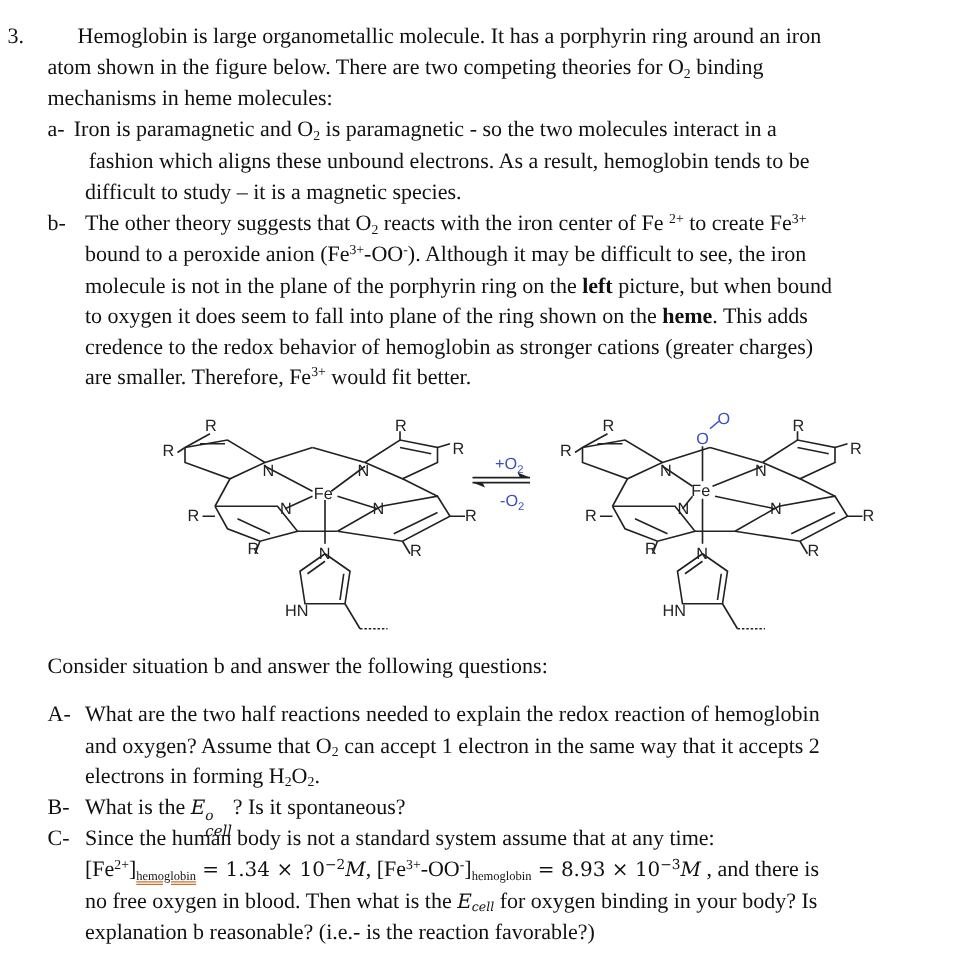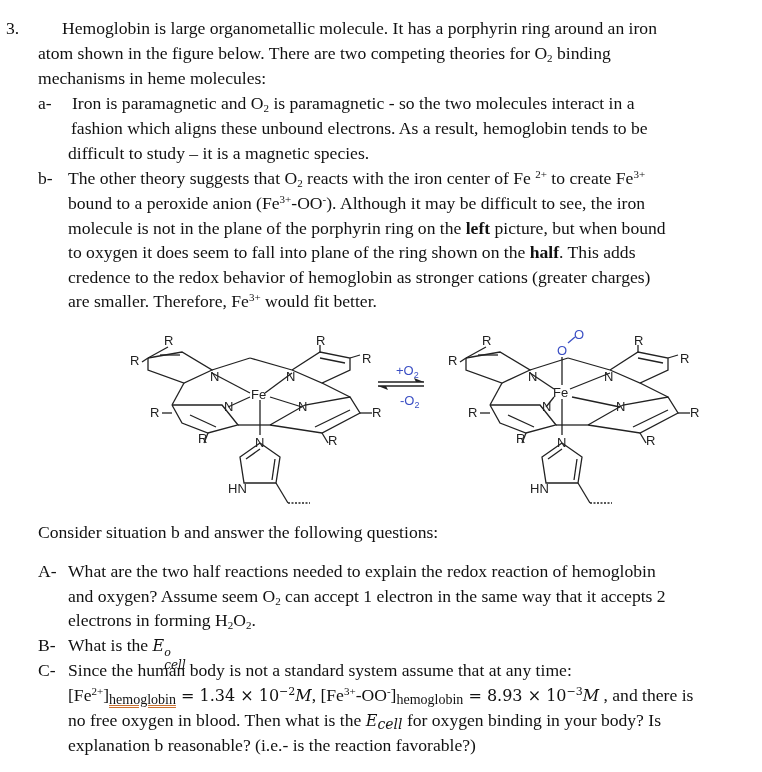--- a/index.html
+++ b/index.html
@@ -7,45 +7,45 @@
     width: 762px; height: 772px; position: relative; overflow: hidden;
     font-family: "Liberation Serif", "DejaVu Serif", serif;
     color: #111; font-size: 17.6px;
   }
   .line { position: absolute; white-space: nowrap; line-height: 24px; }
   sub, sup { font-size: 11px; line-height: 0; }
   sub { vertical-align: -3px; }
   sup { vertical-align: 6px; }
   .math { font-family: "DejaVu Serif", serif; font-size: 16px; }
   .mathi { font-style: italic; }
-  .smallsub { font-size: 14px; vertical-align: -3px; line-height: 0; }
+  .smallsub { font-size: 10px; vertical-align: -3px; line-height: 0; }
   .spell { text-decoration: underline; text-decoration-color: #c9702f; text-decoration-style: double; }
   b { font-weight: bold; }
   #figure { position: absolute; left: 120px; top: 325px; width: 590px; height: 190px; }
   .chem { font-family: "Liberation Sans", "DejaVu Sans", sans-serif; font-size: 13px; fill: #222; }
   .blue { fill: #3b4fc4; }
 </style>
 </head>
 <body>
 
 <span class="line" style="left:6px; top:16px;">3.</span>
 <div class="line" style="left:38px; top:16px;margin-left:24px;">Hemoglobin is large organometallic molecule.  It has a porphyrin ring around an iron</div>
 <div class="line" style="left:38px; top:41px;"><span>atom shown in the figure below. There are two competing theories for O</span><sub>2</sub><span> binding</span></div>
 <div class="line" style="left:38px; top:66px;">mechanisms in heme molecules:</div>
 
 <span class="line" style="left:38px; top:91px;">a-</span>
-<div class="line" style="left:72px; top:91px;text-align:center;"><span>Iron is paramagnetic and O</span><sub>2</sub><span> is paramagnetic - so the two molecules interact in a</span></div>
+<div class="line" style="left:59px; top:91px;text-align:center;"><span>Iron is paramagnetic and O</span><sub>2</sub><span> is paramagnetic - so the two molecules interact in a</span></div>
 <div class="line" style="left:71px; top:116px;text-align:center;">fashion which aligns these unbound electrons. As a result, hemoglobin tends to be</div>
 <div class="line" style="left:68px; top:141px;text-align:right;">difficult to study – it is a magnetic species.</div>
 
 <span class="line" style="left:38px; top:166px;">b-</span>
 <div class="line" style="left:68px; top:166px;"><span>The other theory suggests that O</span><sub>2</sub><span> reacts with the iron center of Fe </span><sup>2+</sup><span> to create Fe</span><sup>3+</sup></div>
 <div class="line" style="left:68px; top:191px;"><span>bound to a peroxide anion (Fe</span><sup>3+</sup><span>-OO</span><sup>-</sup><span>). Although it may be difficult to see, the iron</span></div>
 <div class="line" style="left:68px; top:216px;"><span>molecule is not in the plane of the porphyrin ring on the </span><b>left</b><span> picture, but when bound</span></div>
-<div class="line" style="left:68px; top:240px;"><span>to oxygen it does seem to fall into plane of the ring shown on the </span><b>half</b><span>. This adds</span></div>
+<div class="line" style="left:68px; top:240px;"><span>to oxygen it does seem to fall into plane of the ring shown on the </span><b>heme</b><span>. This adds</span></div>
 <div class="line" style="left:68px; top:265px;">credence to the redox behavior of hemoglobin as stronger cations (greater charges)</div>
 <div class="line" style="left:68px; top:289px;"><span>are smaller. Therefore, Fe</span><sup>3+</sup><span> would fit better.</span></div>
 
 <svg id="figure" viewBox="0 0 590 190" xmlns="http://www.w3.org/2000/svg">
   <g stroke="#222" stroke-width="1.3" fill="none">
 
     <polyline points="28,33 62,27 92,45 64,58 28,45 28,33"></polyline>
     <line x1="40" y1="30" x2="60" y2="30"></line>
     <line x1="92" y1="45" x2="130" y2="33"></line>
     <line x1="130" y1="33" x2="172" y2="45"></line>
@@ -160,23 +160,23 @@
     <text class="chem" x="92" y="168">HN</text>
     <text class="chem blue" x="119" y="30">O</text>
     <text class="chem blue" x="136" y="14">O</text>
   </g>
 </svg>
 
 <div class="line" style="left:38px; top:520px;">Consider situation b and answer the following questions:</div>
 
 <span class="line" style="left:38px; top:559px;">A-</span>
 <div class="line" style="left:68px; top:559px;">What are the two half reactions needed to explain the redox reaction of hemoglobin</div>
-<div class="line" style="left:68px; top:584px;"><span>and oxygen? Assume seem O</span><sub>2</sub><span> can accept 1 electron in the same way that it accepts 2</span></div>
+<div class="line" style="left:68px; top:584px;"><span>and oxygen? Assume that O</span><sub>2</sub><span> can accept 1 electron in the same way that it accepts 2</span></div>
 <div class="line" style="left:68px; top:608px;text-align:center;"><span>electrons in forming H</span><sub>2</sub><span>O</span><sub>2</sub><span>.</span></div>
 
 <span class="line" style="left:38px; top:633px;">B-</span>
-<div class="line" style="left:68px; top:633px;"><span>What is the </span><span class="math mathi"><span>E</span><span style="display:inline-block; position:relative; width:22px;"><span style="position:absolute; left:0; top:-10px; font-size:11px;">o</span><span style="position:absolute; left:0; top:2px; font-size:12px;">cell</span></span></span></div>
+<div class="line" style="left:68px; top:633px;"><span>What is the </span><span class="math mathi"><span>E</span><span style="display:inline-block; position:relative; width:22px;"><span style="position:absolute; left:0; top:-10px; font-size:11px;">o</span><span style="position:absolute; left:0; top:2px; font-size:12px;">cell</span></span></span><span>? Is it spontaneous?</span></div>
 
 <span class="line" style="left:38px; top:658px;">C-</span>
 <div class="line" style="left:68px; top:658px;">Since the human body is not a standard system assume that at any time:</div>
 <div class="line" style="left:68px; top:683px;"><span>[Fe</span><sup>2+</sup><span>]</span><span class="smallsub spell">hemoglobin</span><span class="math"> = 1.34  × 10</span><sup class="math" style="font-size:11px;">−2</sup><span class="math mathi">M</span><span>, [Fe</span><sup>3+</sup><span>-OO</span><sup>-</sup><span>]</span><span class="smallsub">hemoglobin</span><span class="math"> = 8.93  × 10</span><sup class="math" style="font-size:11px;">−3</sup><span class="math mathi">M</span><span> , and there is</span></div>
 <div class="line" style="left:68px; top:708px;"><span>no free oxygen in blood.  Then what is the </span><span class="math mathi"><span>E</span><span class="smallsub">cell</span></span><span> for oxygen binding in your body? Is</span></div>
 <div class="line" style="left:68px; top:733px;">explanation b reasonable? (i.e.- is the reaction favorable?)</div>
 
 </body></html>

